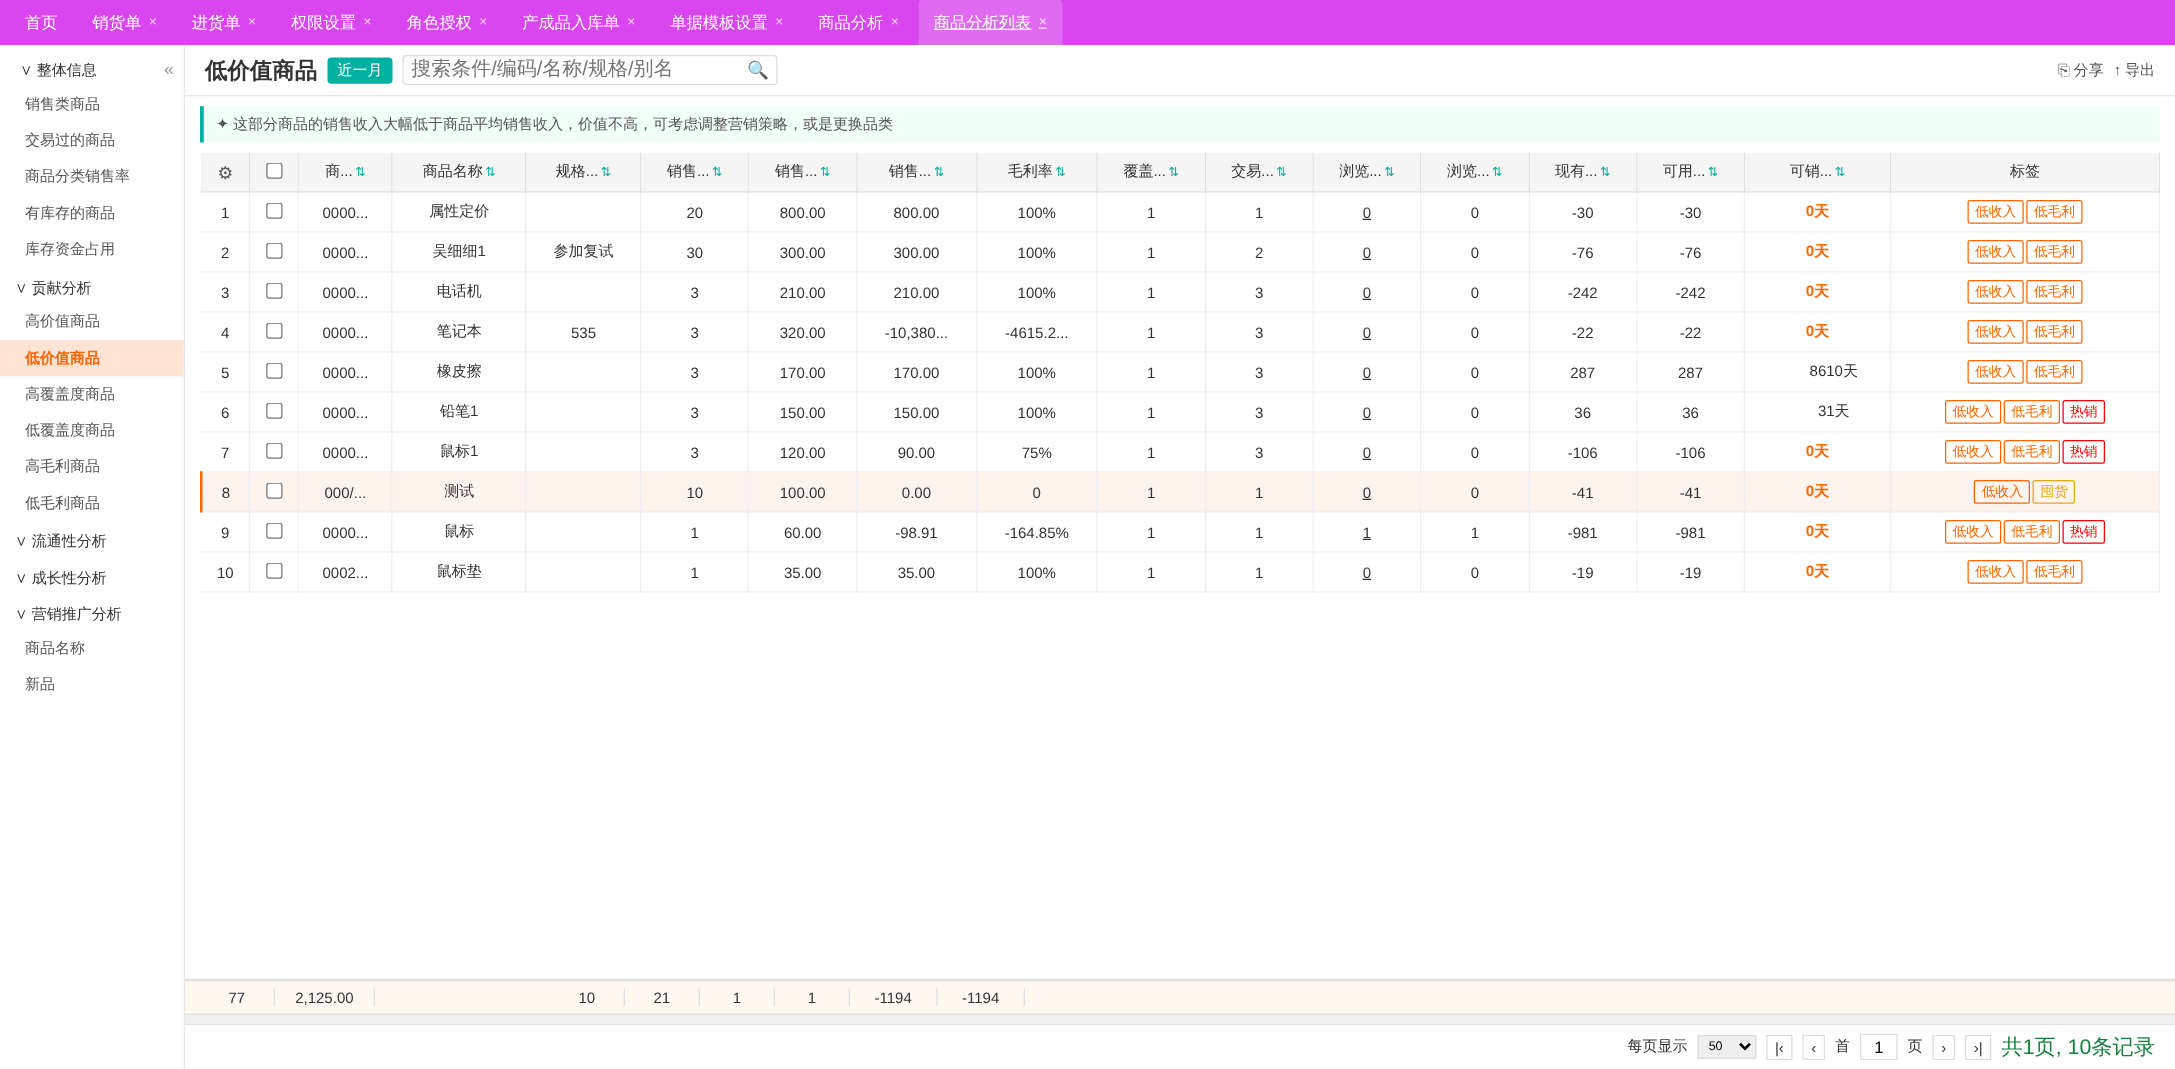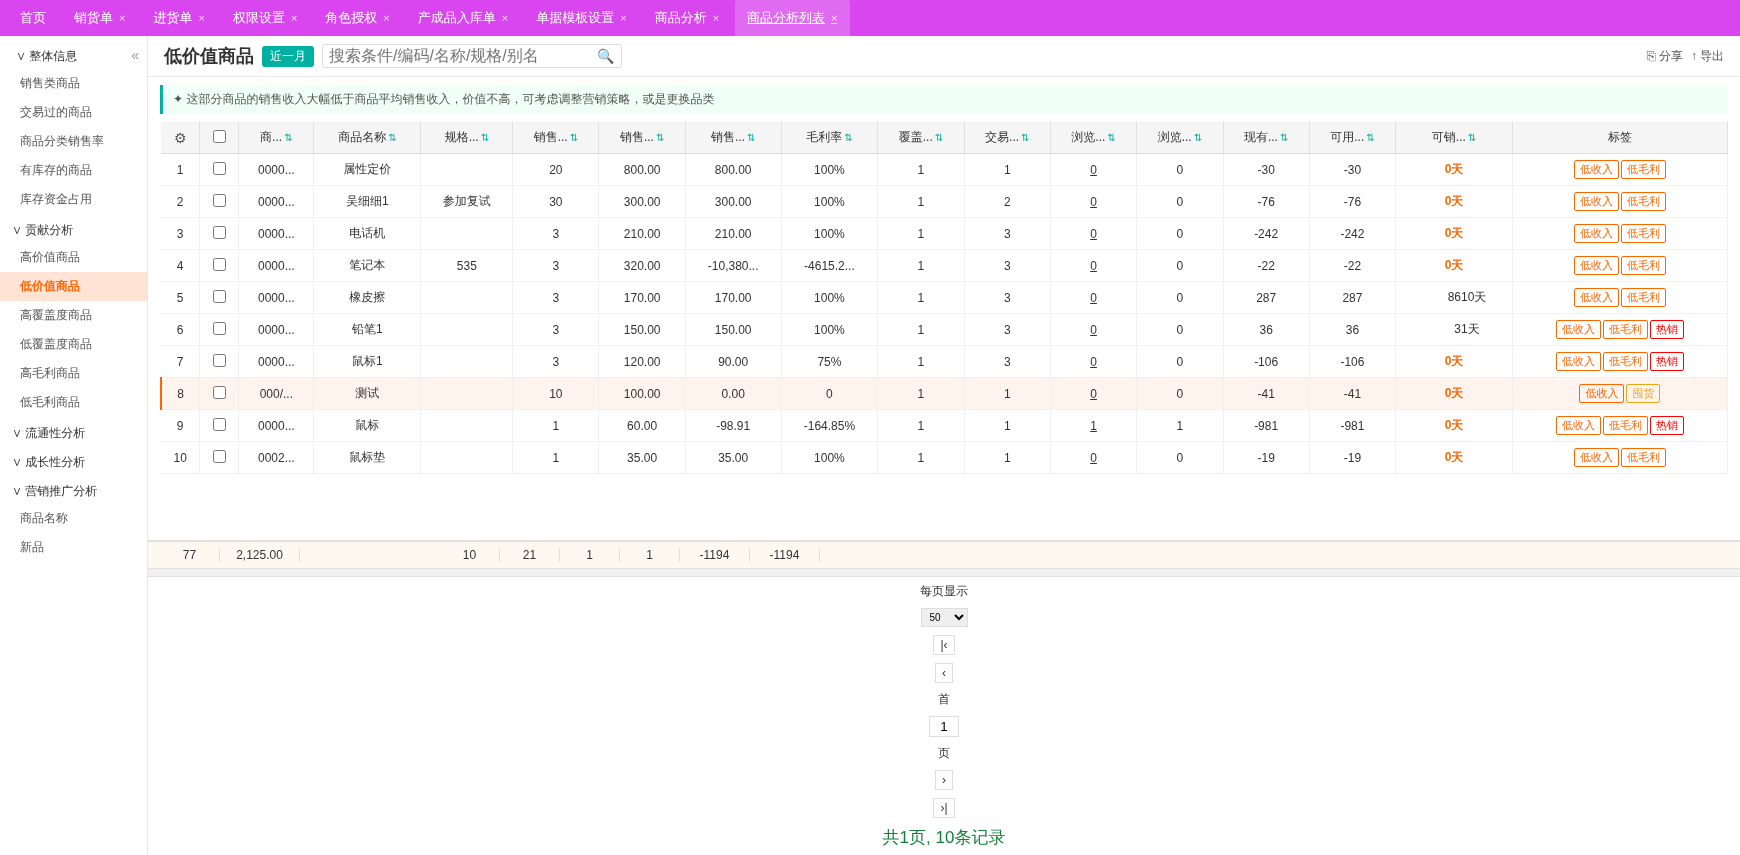--- a/index.html
+++ b/index.html
@@ -76,21 +76,21 @@
     .tag-low-income { color: #ff6600; border: 1px solid #ff6600; }
     .tag-low-profit { color: #ff6600; border: 1px solid #ff6600; }
     .tag-hot { color: #ff0000; border: 1px solid #ff0000; }
     .tag-backlog { color: #e6a817; border: 1px solid #e6a817; }
     .zero-days { color: #ff6600; font-weight: bold; }
     .days-normal { color: #333; margin-left: 26px; }
     .underline-link { text-decoration: underline; cursor: pointer; color: #333; }
 
     
     .pagination-bar {
-      border-top: 1px solid #e0e0e0; padding: 6px 16px; display: flex; align-items: center; justify-content: flex-end; gap: 8px; flex-shrink: 0; background: #fff; flex-direction: column;
+      border-top: 1px solid #e0e0e0; padding: 6px 16px; display: flex; align-items: center; justify-content: flex-end; gap: 8px; flex-shrink: 0; background: #fff;
     }
     .pagination-bar select { border: 1px solid #ddd; padding: 2px 4px; font-size: 10px; }
     .page-btn { background: none; border: 1px solid #ddd; padding: 2px 6px; cursor: pointer; font-size: 12px; color: #333; }
     .page-info { font-size: 17px; color: #15803d; }
 
     
     .table-wrapper::-webkit-scrollbar { height: 6px; width: 6px; }
     .table-wrapper::-webkit-scrollbar-track { background: #f1f1f1; }
     .table-wrapper::-webkit-scrollbar-thumb { background: #ccc; border-radius: 3px; }
 

